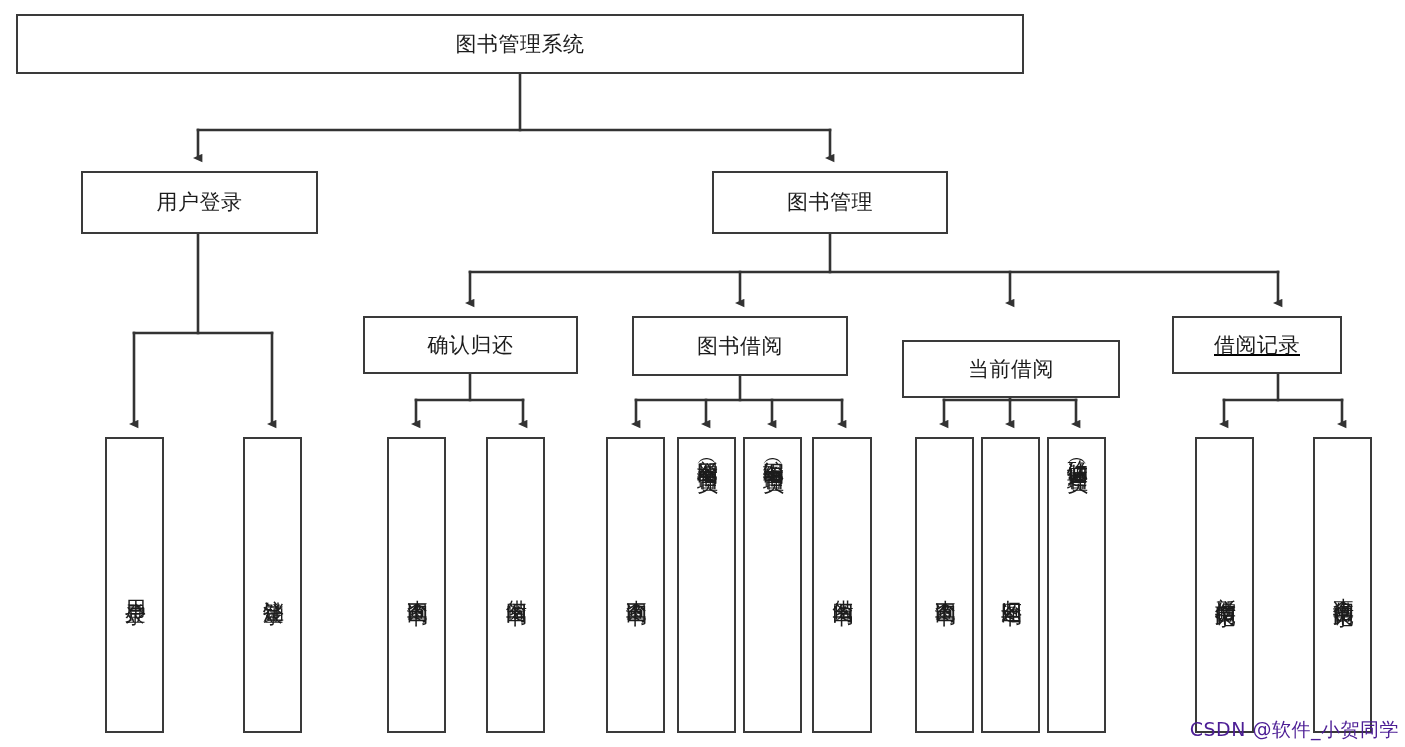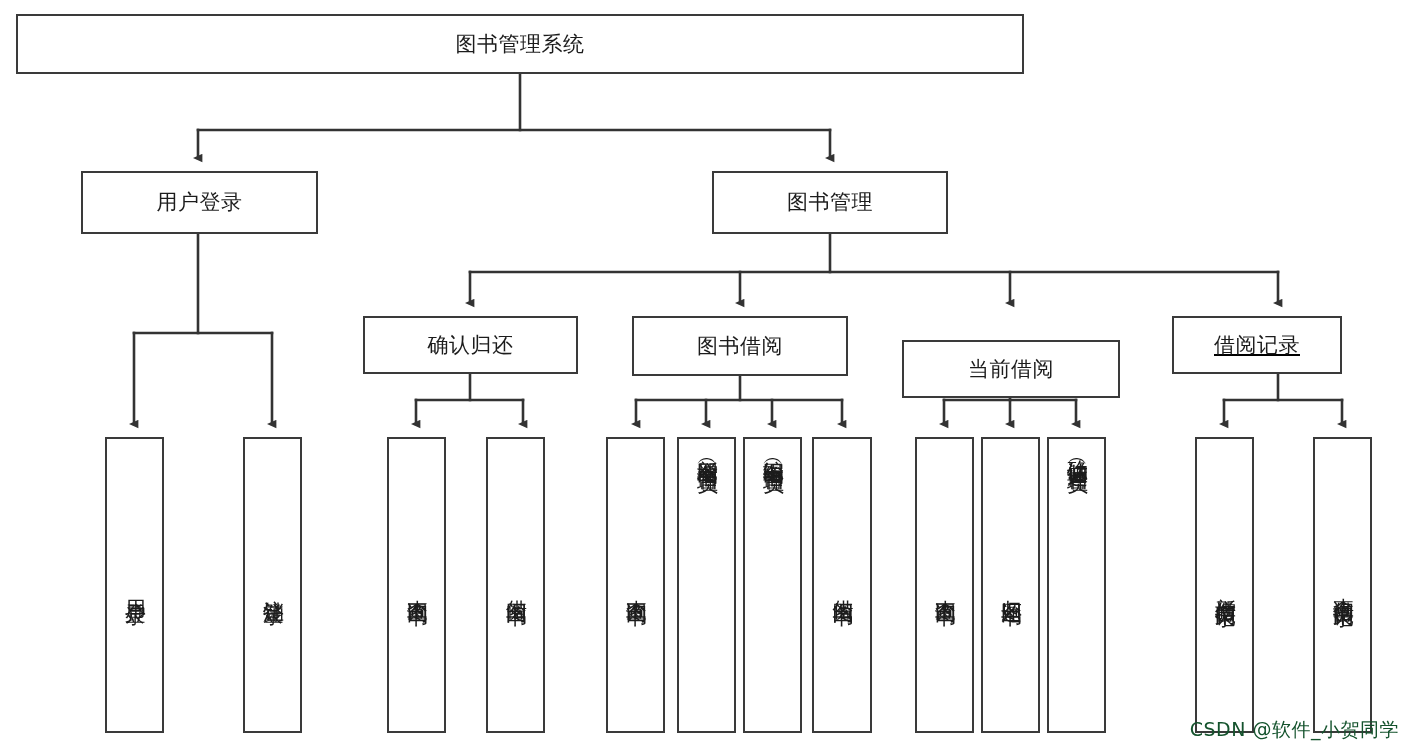--- a/index.html
+++ b/index.html
@@ -59,21 +59,21 @@
   }
   .node.vertical.mid .node-label {
     margin-top: auto;
     margin-bottom: auto;
   }
   .watermark {
     position: absolute;
     right: 6px;
     bottom: 4px;
     font-size: 19px;
-    color: #14532d;
+    color: #4c1d95;
     letter-spacing: 0.5px;
     white-space: nowrap;
     z-index: 5;
     font-family: "DejaVu Sans", "Liberation Sans", sans-serif;
   }
 </style>
 </head>
 <body>
 
 <div id="diagram-root">

